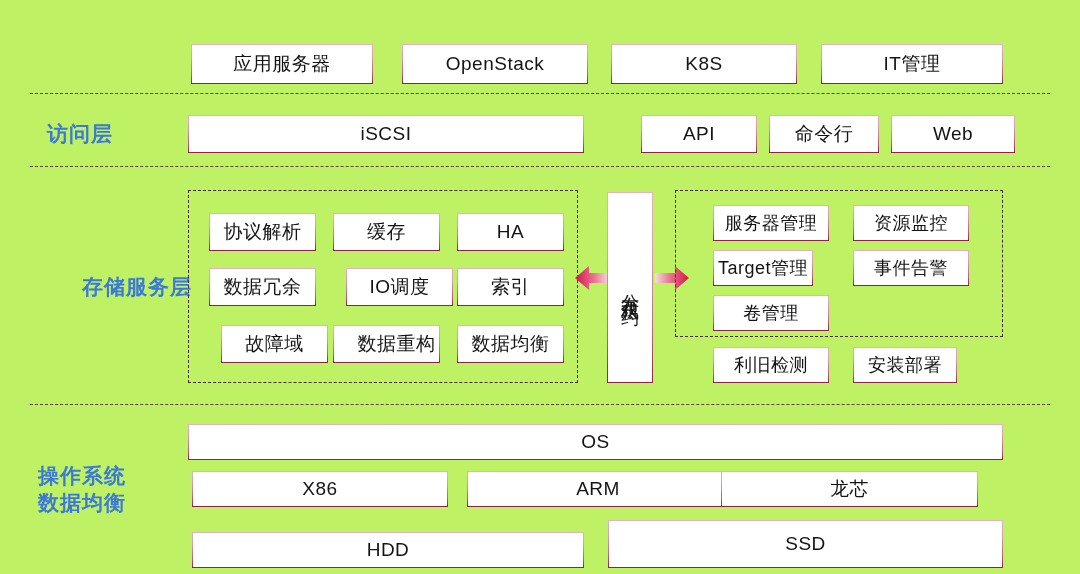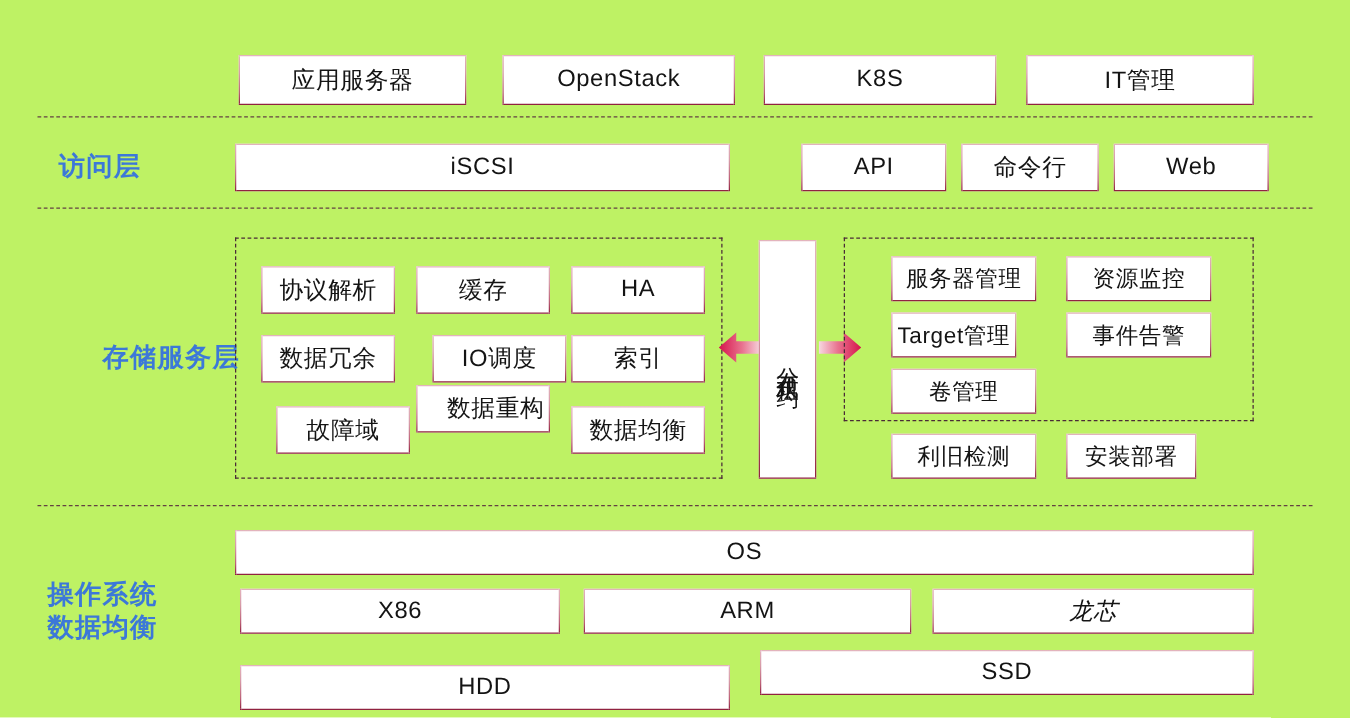--- a/index.html
+++ b/index.html
@@ -141,21 +141,21 @@
   <div class="node" style="left:346px; top:268px; width:107px; height:38px;">
     <span>IO调度</span>
   </div>
   <div class="node" style="left:457px; top:268px; width:107px; height:38px;">
     <span>索引</span>
   </div>
 
   <div class="node" style="left:209px; top:325px; width:107px; height:38px;margin-left:12px;">
     <span>故障域</span>
   </div>
-  <div class="node" style="left:333px; top:308px; width:107px; height:38px;padding-left:20px;">
+  <div class="node" style="left:333px; top:325px; width:107px; height:38px;padding-left:20px;">
     <span>数据重构</span>
   </div>
   <div class="node" style="left:457px; top:325px; width:107px; height:38px;">
     <span>数据均衡</span>
   </div>
 
   <svg class="arrow" style="left:575px; top:265px;" width="34" height="26" viewBox="0 0 34 26">
     <defs>
       <linearGradient id="gradLeft" x1="1" y1="0" x2="0" y2="0">
         <stop offset="0%" stop-color="#f7d9e1"></stop>
@@ -212,24 +212,24 @@
   <div class="node" style="left:188px; top:424px; width:815px; height:36px;">
     <span>OS</span>
   </div>
 
   <div class="node" style="left:192px; top:471px; width:256px; height:36px;">
     <span>X86</span>
   </div>
   <div class="node" style="left:467px; top:471px; width:262px; height:36px;">
     <span>ARM</span>
   </div>
-  <div class="node" style="left:746px; top:471px; width:257px; height:36px;font-style:italic;">
+  <div class="node" style="left:721px; top:471px; width:257px; height:36px;">
     <span>龙芯</span>
   </div>
 
   <div class="node" style="left:192px; top:532px; width:392px; height:36px;">
     <span>HDD</span>
   </div>
-  <div class="node" style="left:608px; top:520px; width:395px; height:36px;align-items:center;">
+  <div class="node" style="left:608px; top:520px; width:395px; height:48px;align-items:center;">
     <span>SSD</span>
   </div>
 
 </div>
 
 </body></html>

